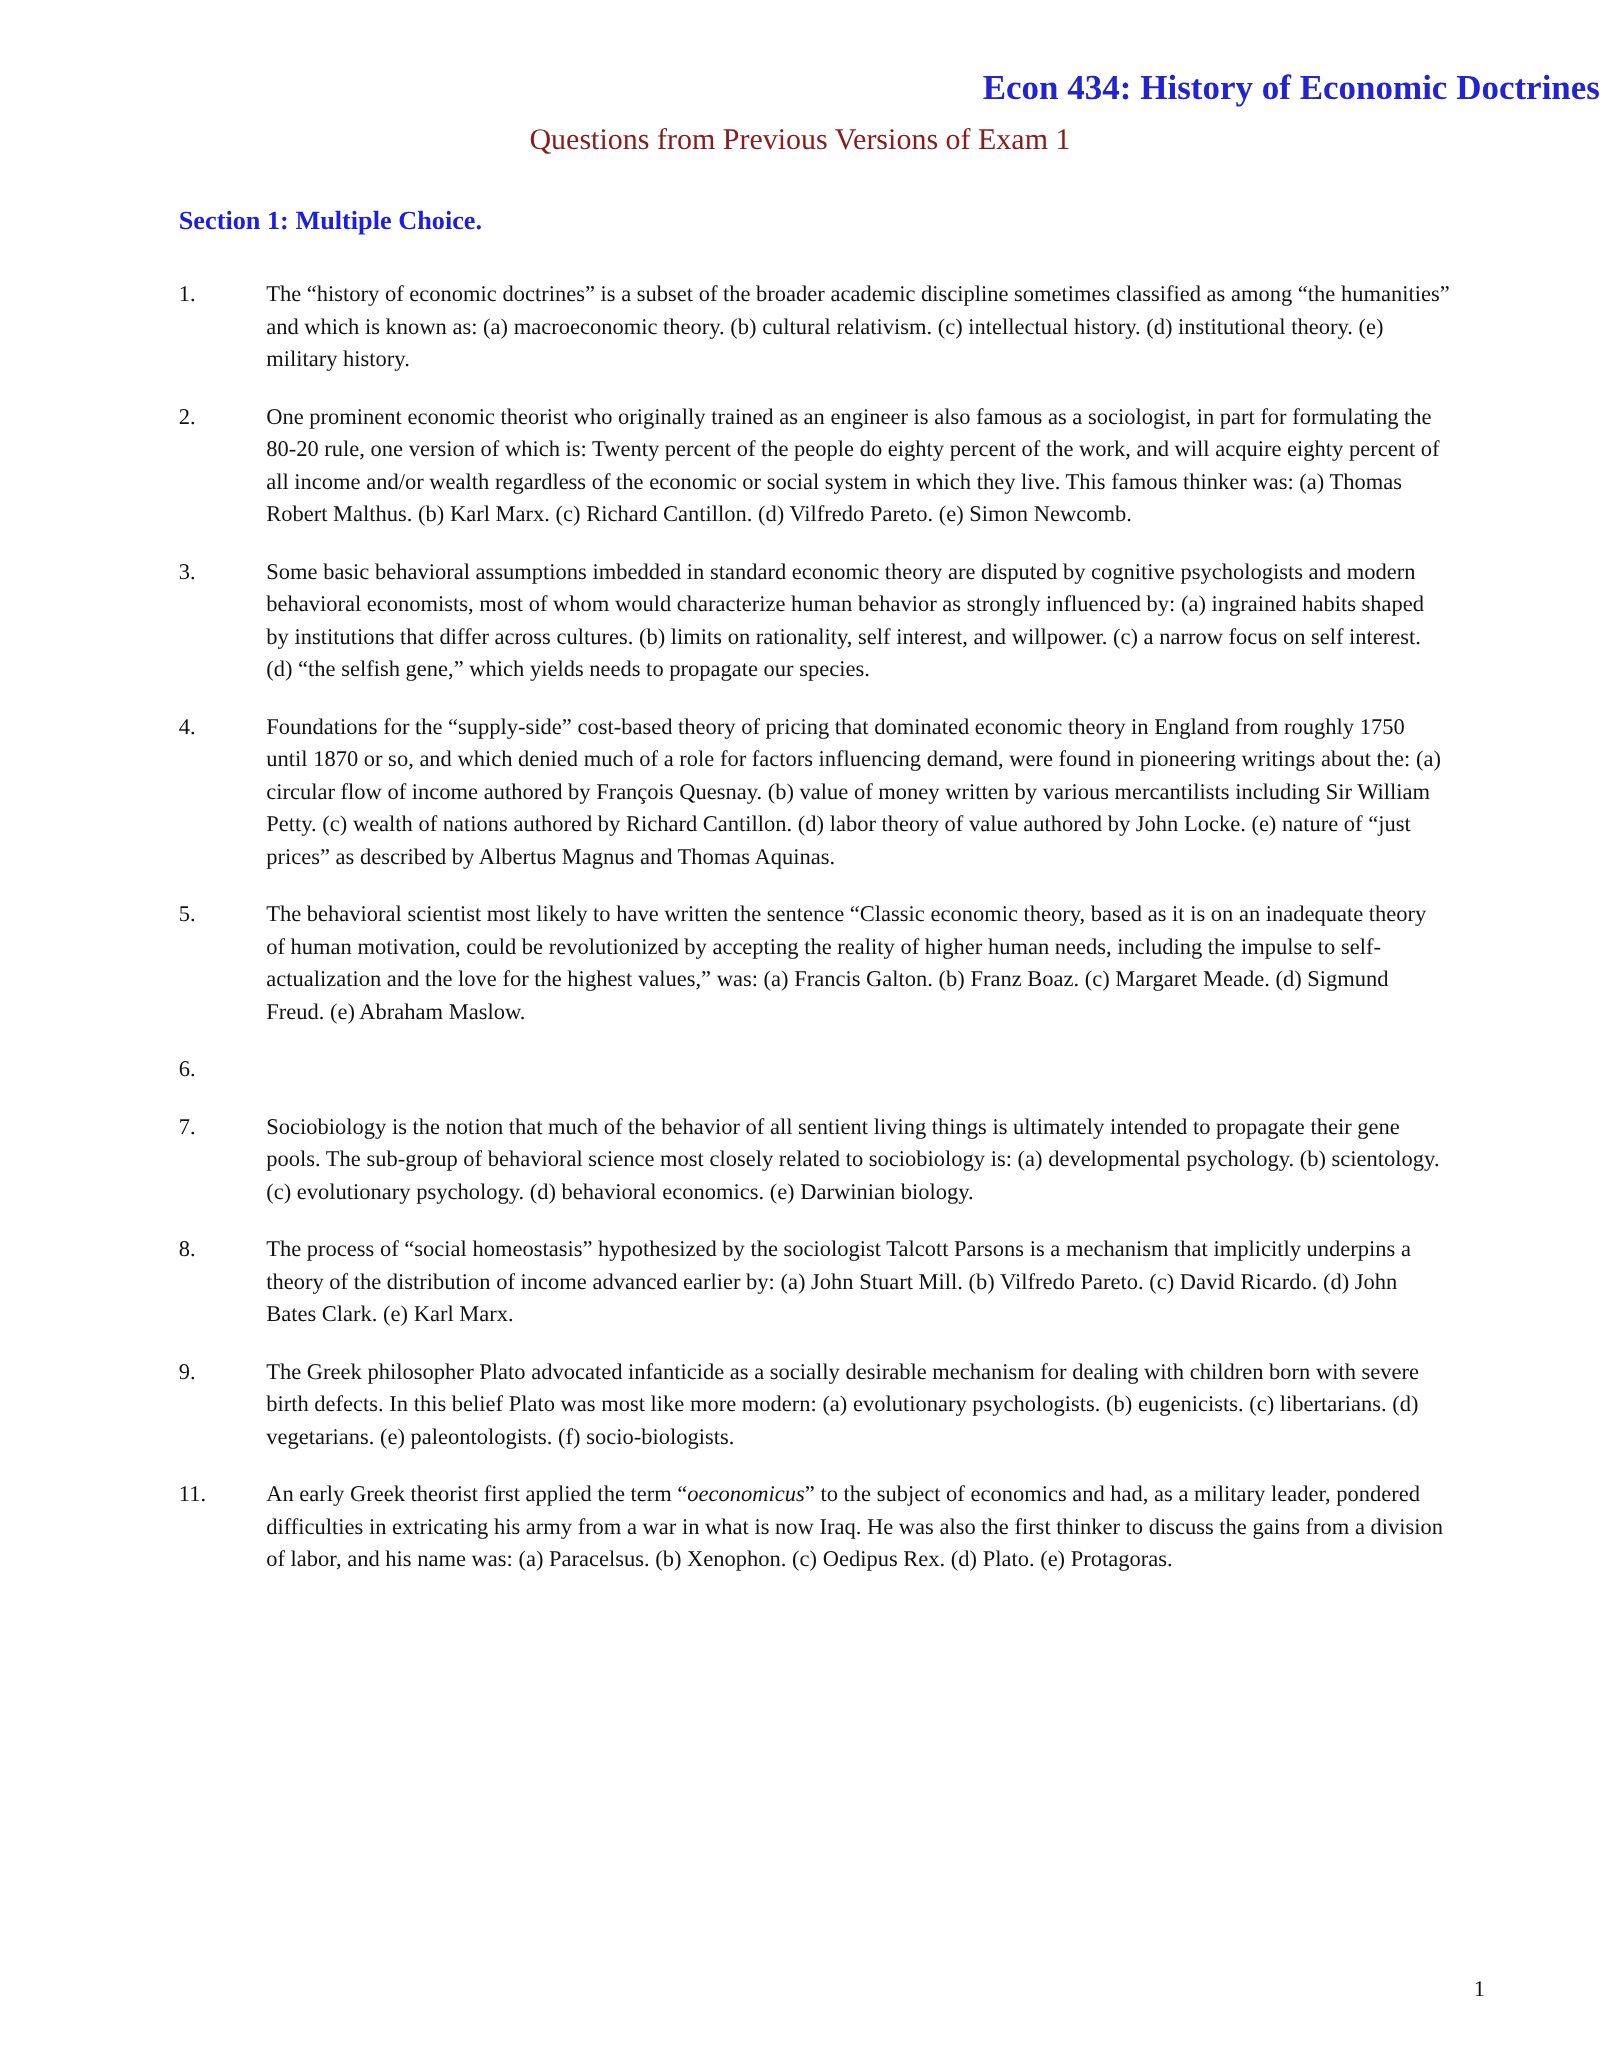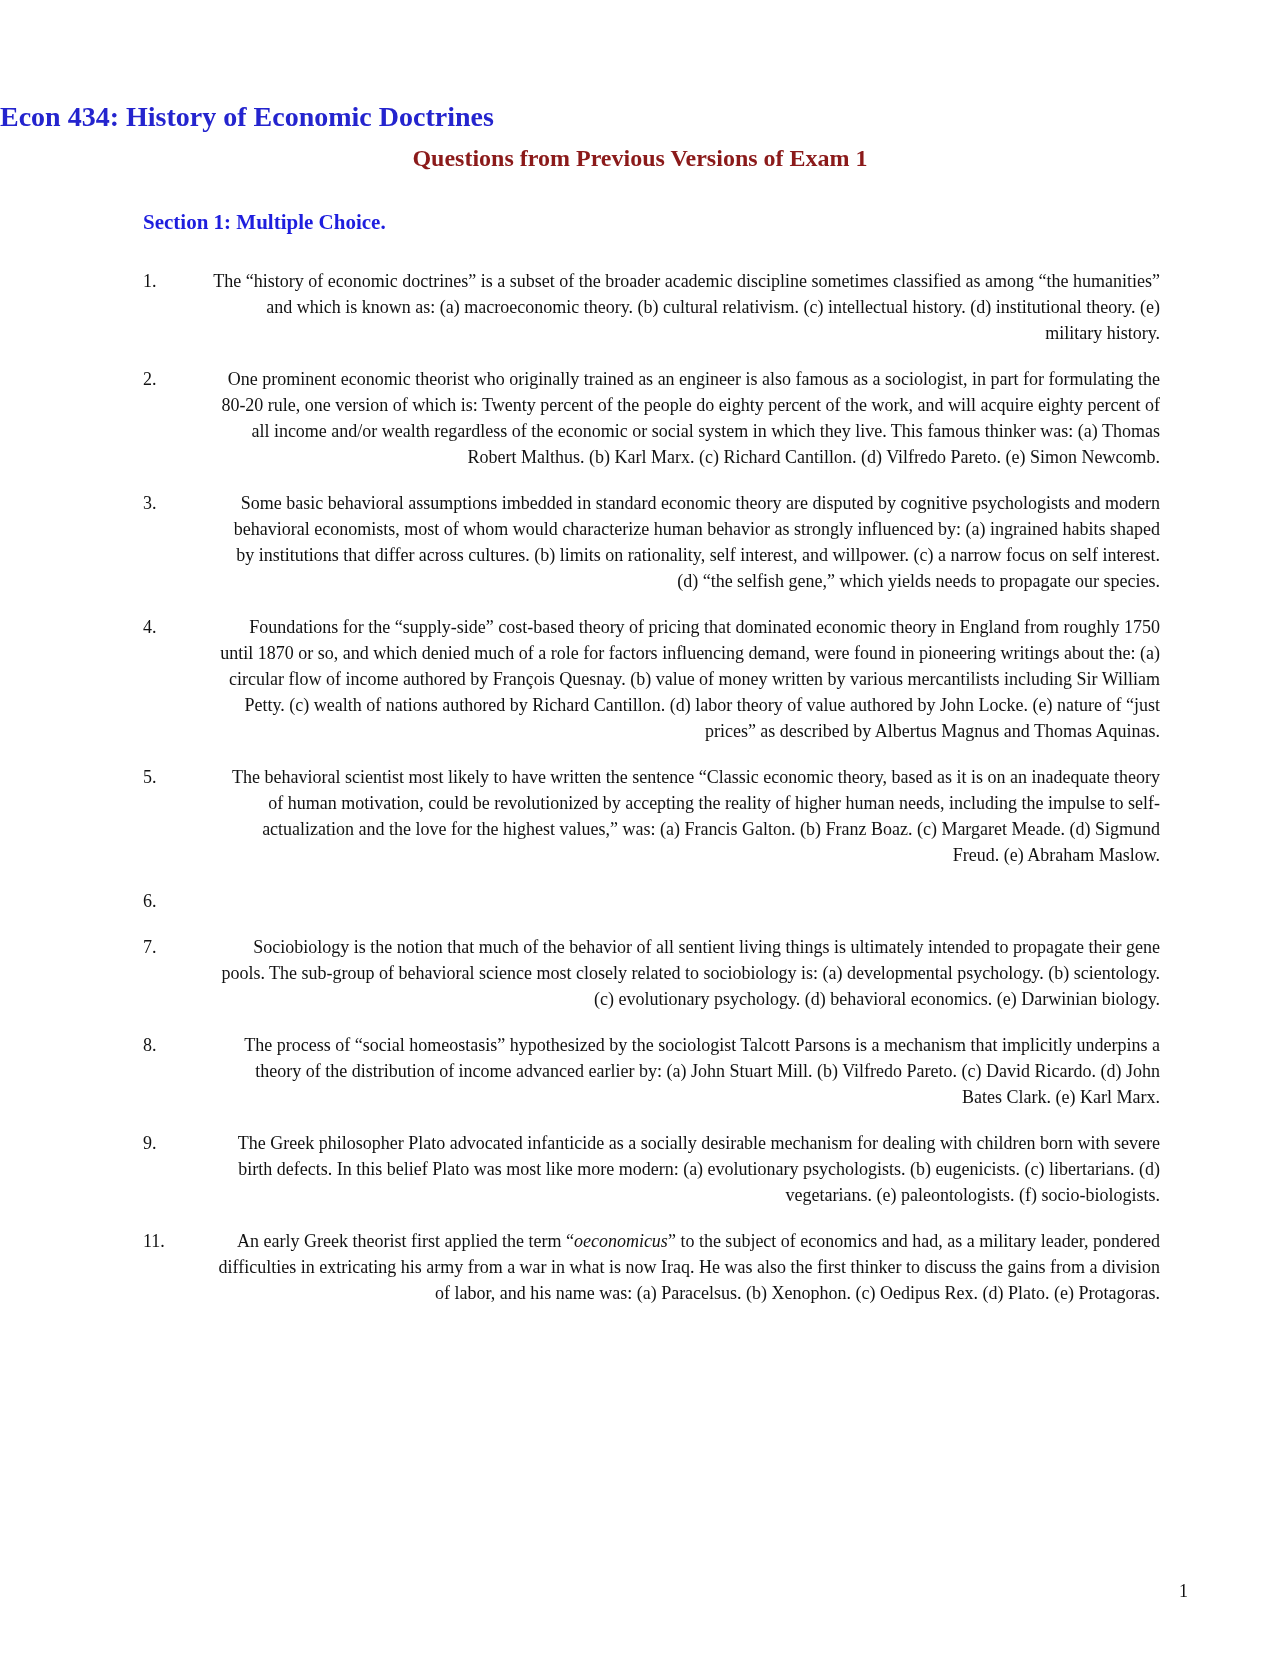--- a/index.html
+++ b/index.html
@@ -5,44 +5,44 @@
   html, body { margin: 0; padding: 0; }
   body {
     width: 1280px; height: 1656px; background: #ffffff;
     font-family: "Liberation Serif", "DejaVu Serif", serif;
     color: #121212;
     -webkit-font-smoothing: antialiased;
   }
   .page { position: relative; width: 1280px; height: 1656px; background: #ffffff; overflow: hidden; }
 
   .title {
-    margin: 0; padding-top: 100px;
-    text-align: left;
+    margin: 0; padding-top: 54px;
+    text-align: right;
     font-size: 28px; line-height: 34px; font-weight: bold;
     color: var(--title-color, #2424CE);
   }
   .subtitle {
     margin: 9px 0 0 0;
     text-align: center;
-    font-size: 24px; line-height: 30px; font-weight: bold;
+    font-size: 24px; line-height: 30px; font-weight: normal;
     color: var(--subtitle-color, #8B1A1A);
   }
   .section-heading {
     margin: 36px 0 0 143px;
     font-size: 21px; line-height: 26px; font-weight: bold;
     color: var(--section-color, #1E1EDE);
   }
   .questions { margin: 33px 0 0 143px; }
   .question {
     display: flex; align-items: flex-start;
     margin: 0 0 20px 0;
     font-size: 18px; line-height: 26px;
   }
   .qnum { flex: 0 0 70px; width: 70px; }
-  .qtext { flex: 0 0 947px; width: 947px; text-align: right; }
+  .qtext { flex: 0 0 947px; width: 947px; text-align: left; }
   .qtext em { }
   .page-number {
     position: absolute; top: 1578px; right: 92px;
     font-size: 18px; line-height: 26px;
   }
 </style>
 </head>
 <body style="color: rgb(18, 18, 18); background: rgb(255, 255, 255);">
 
 <div class="page">

